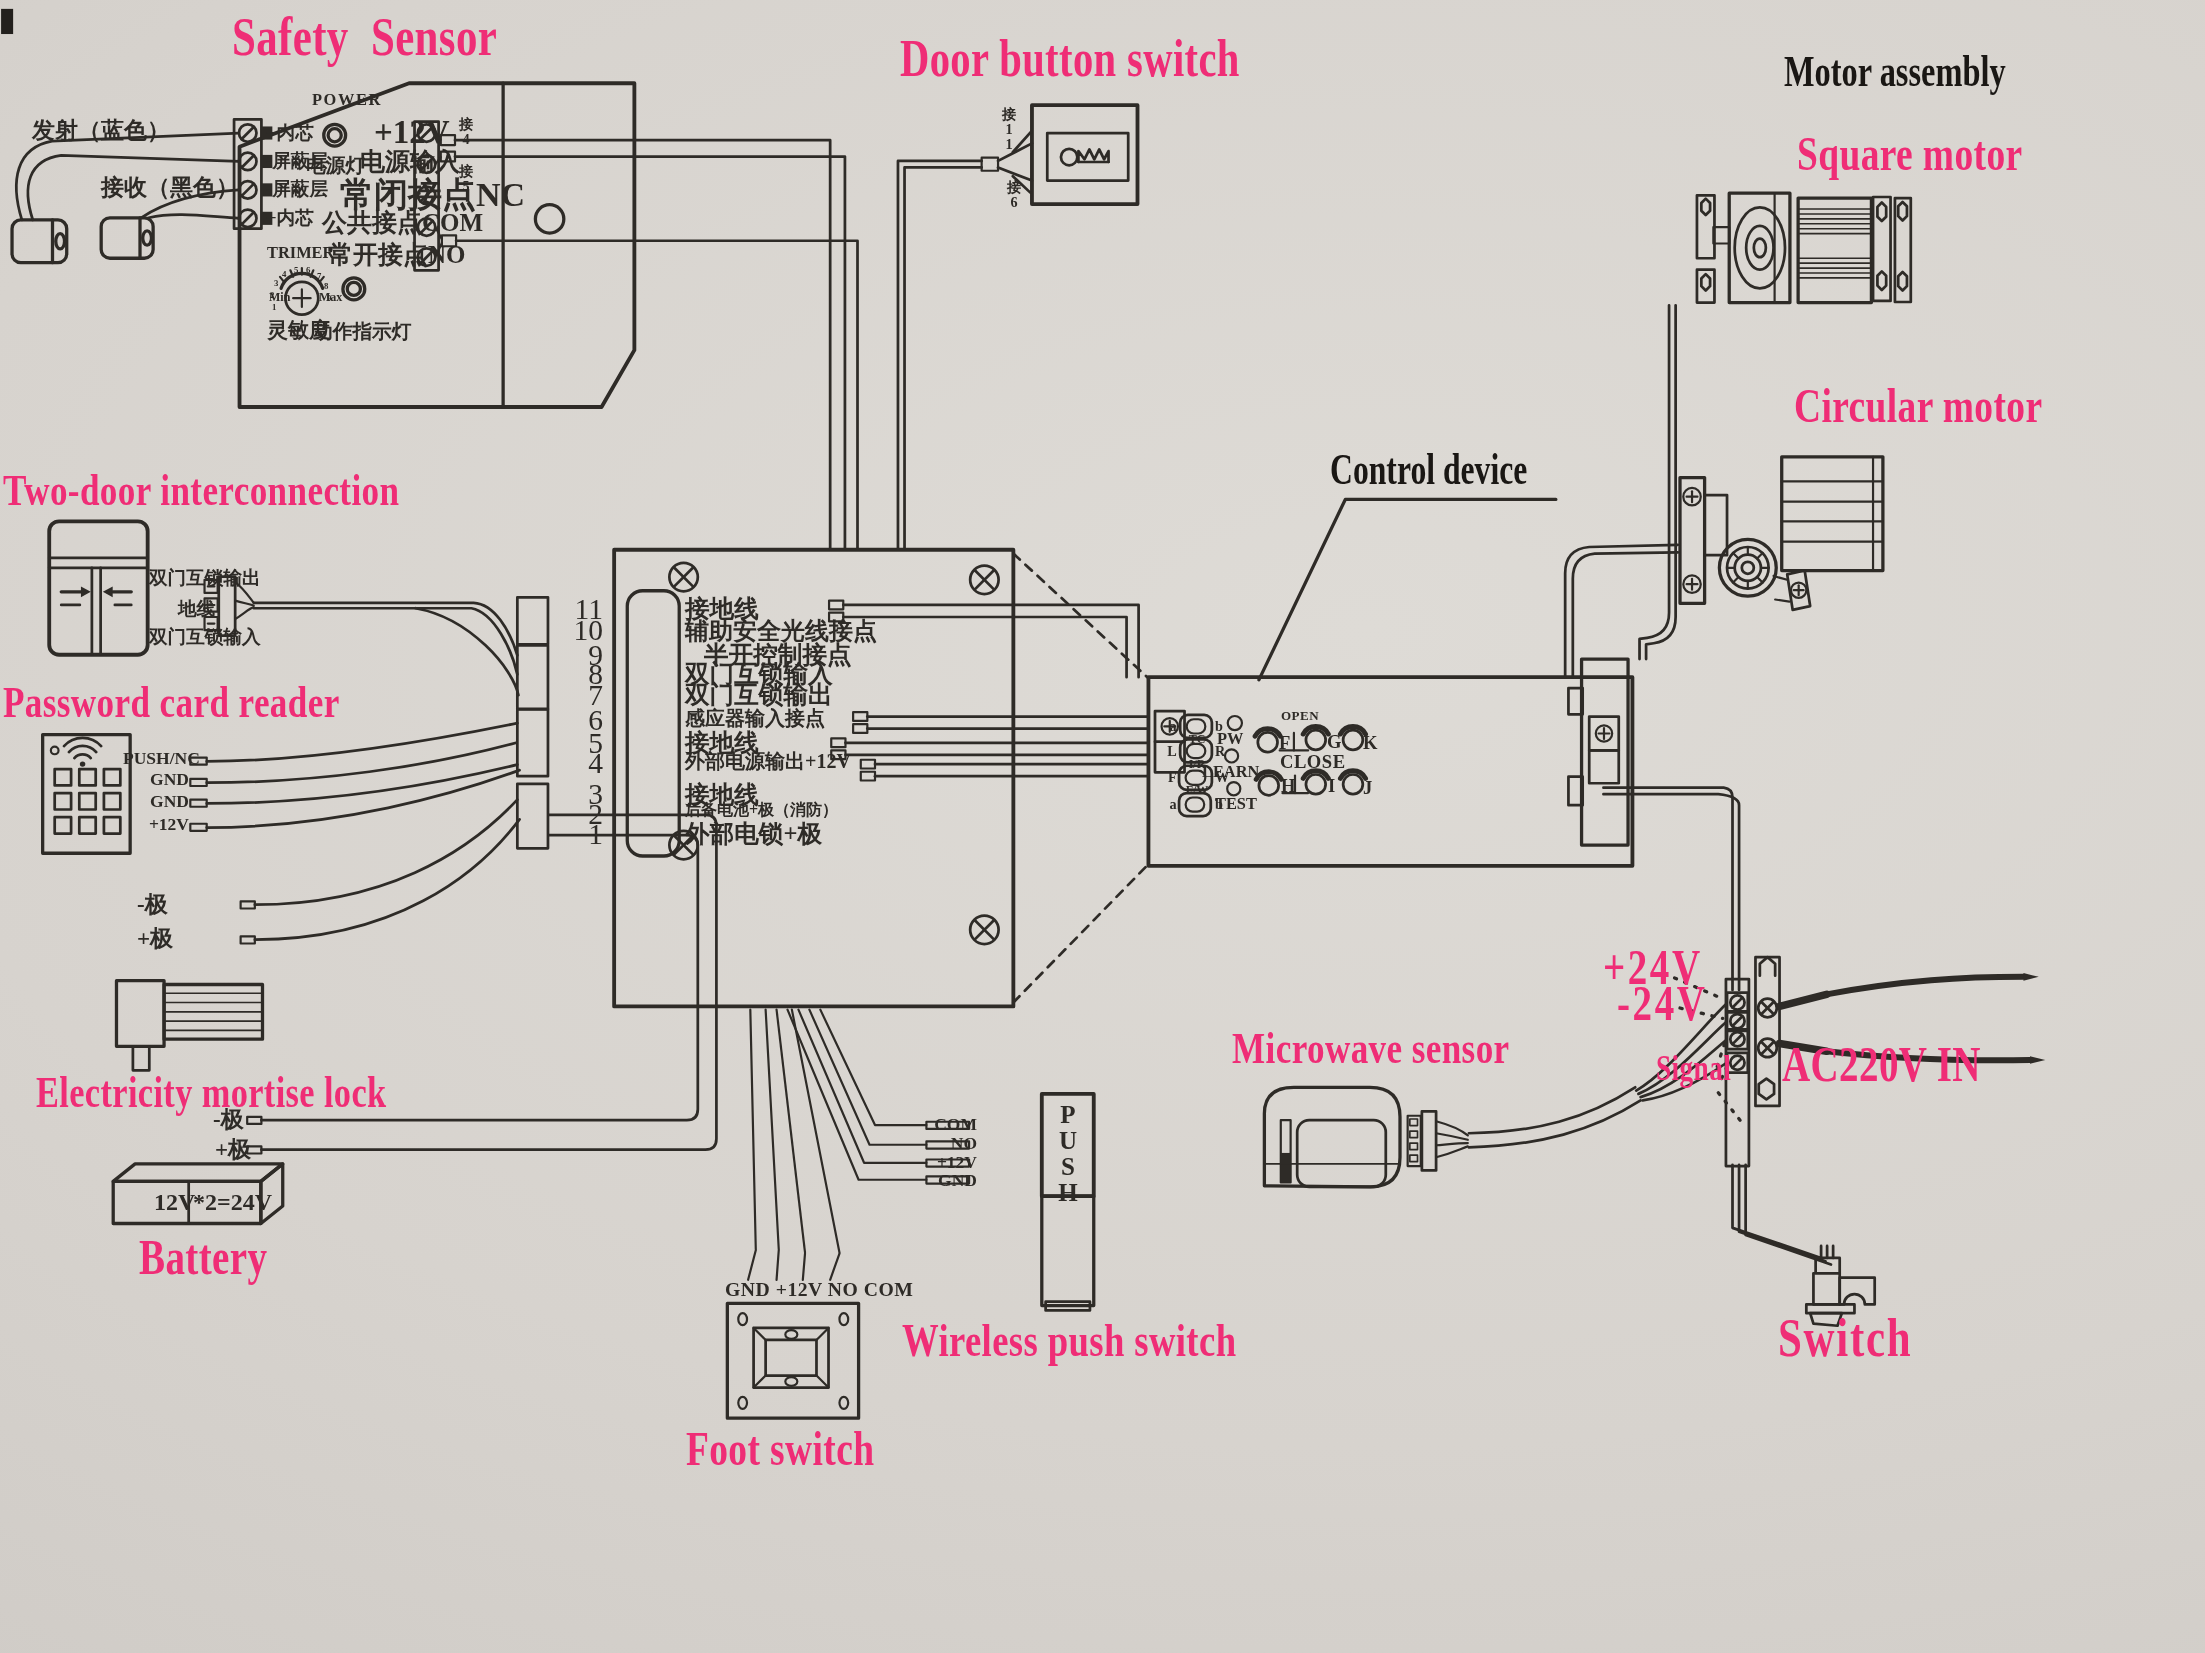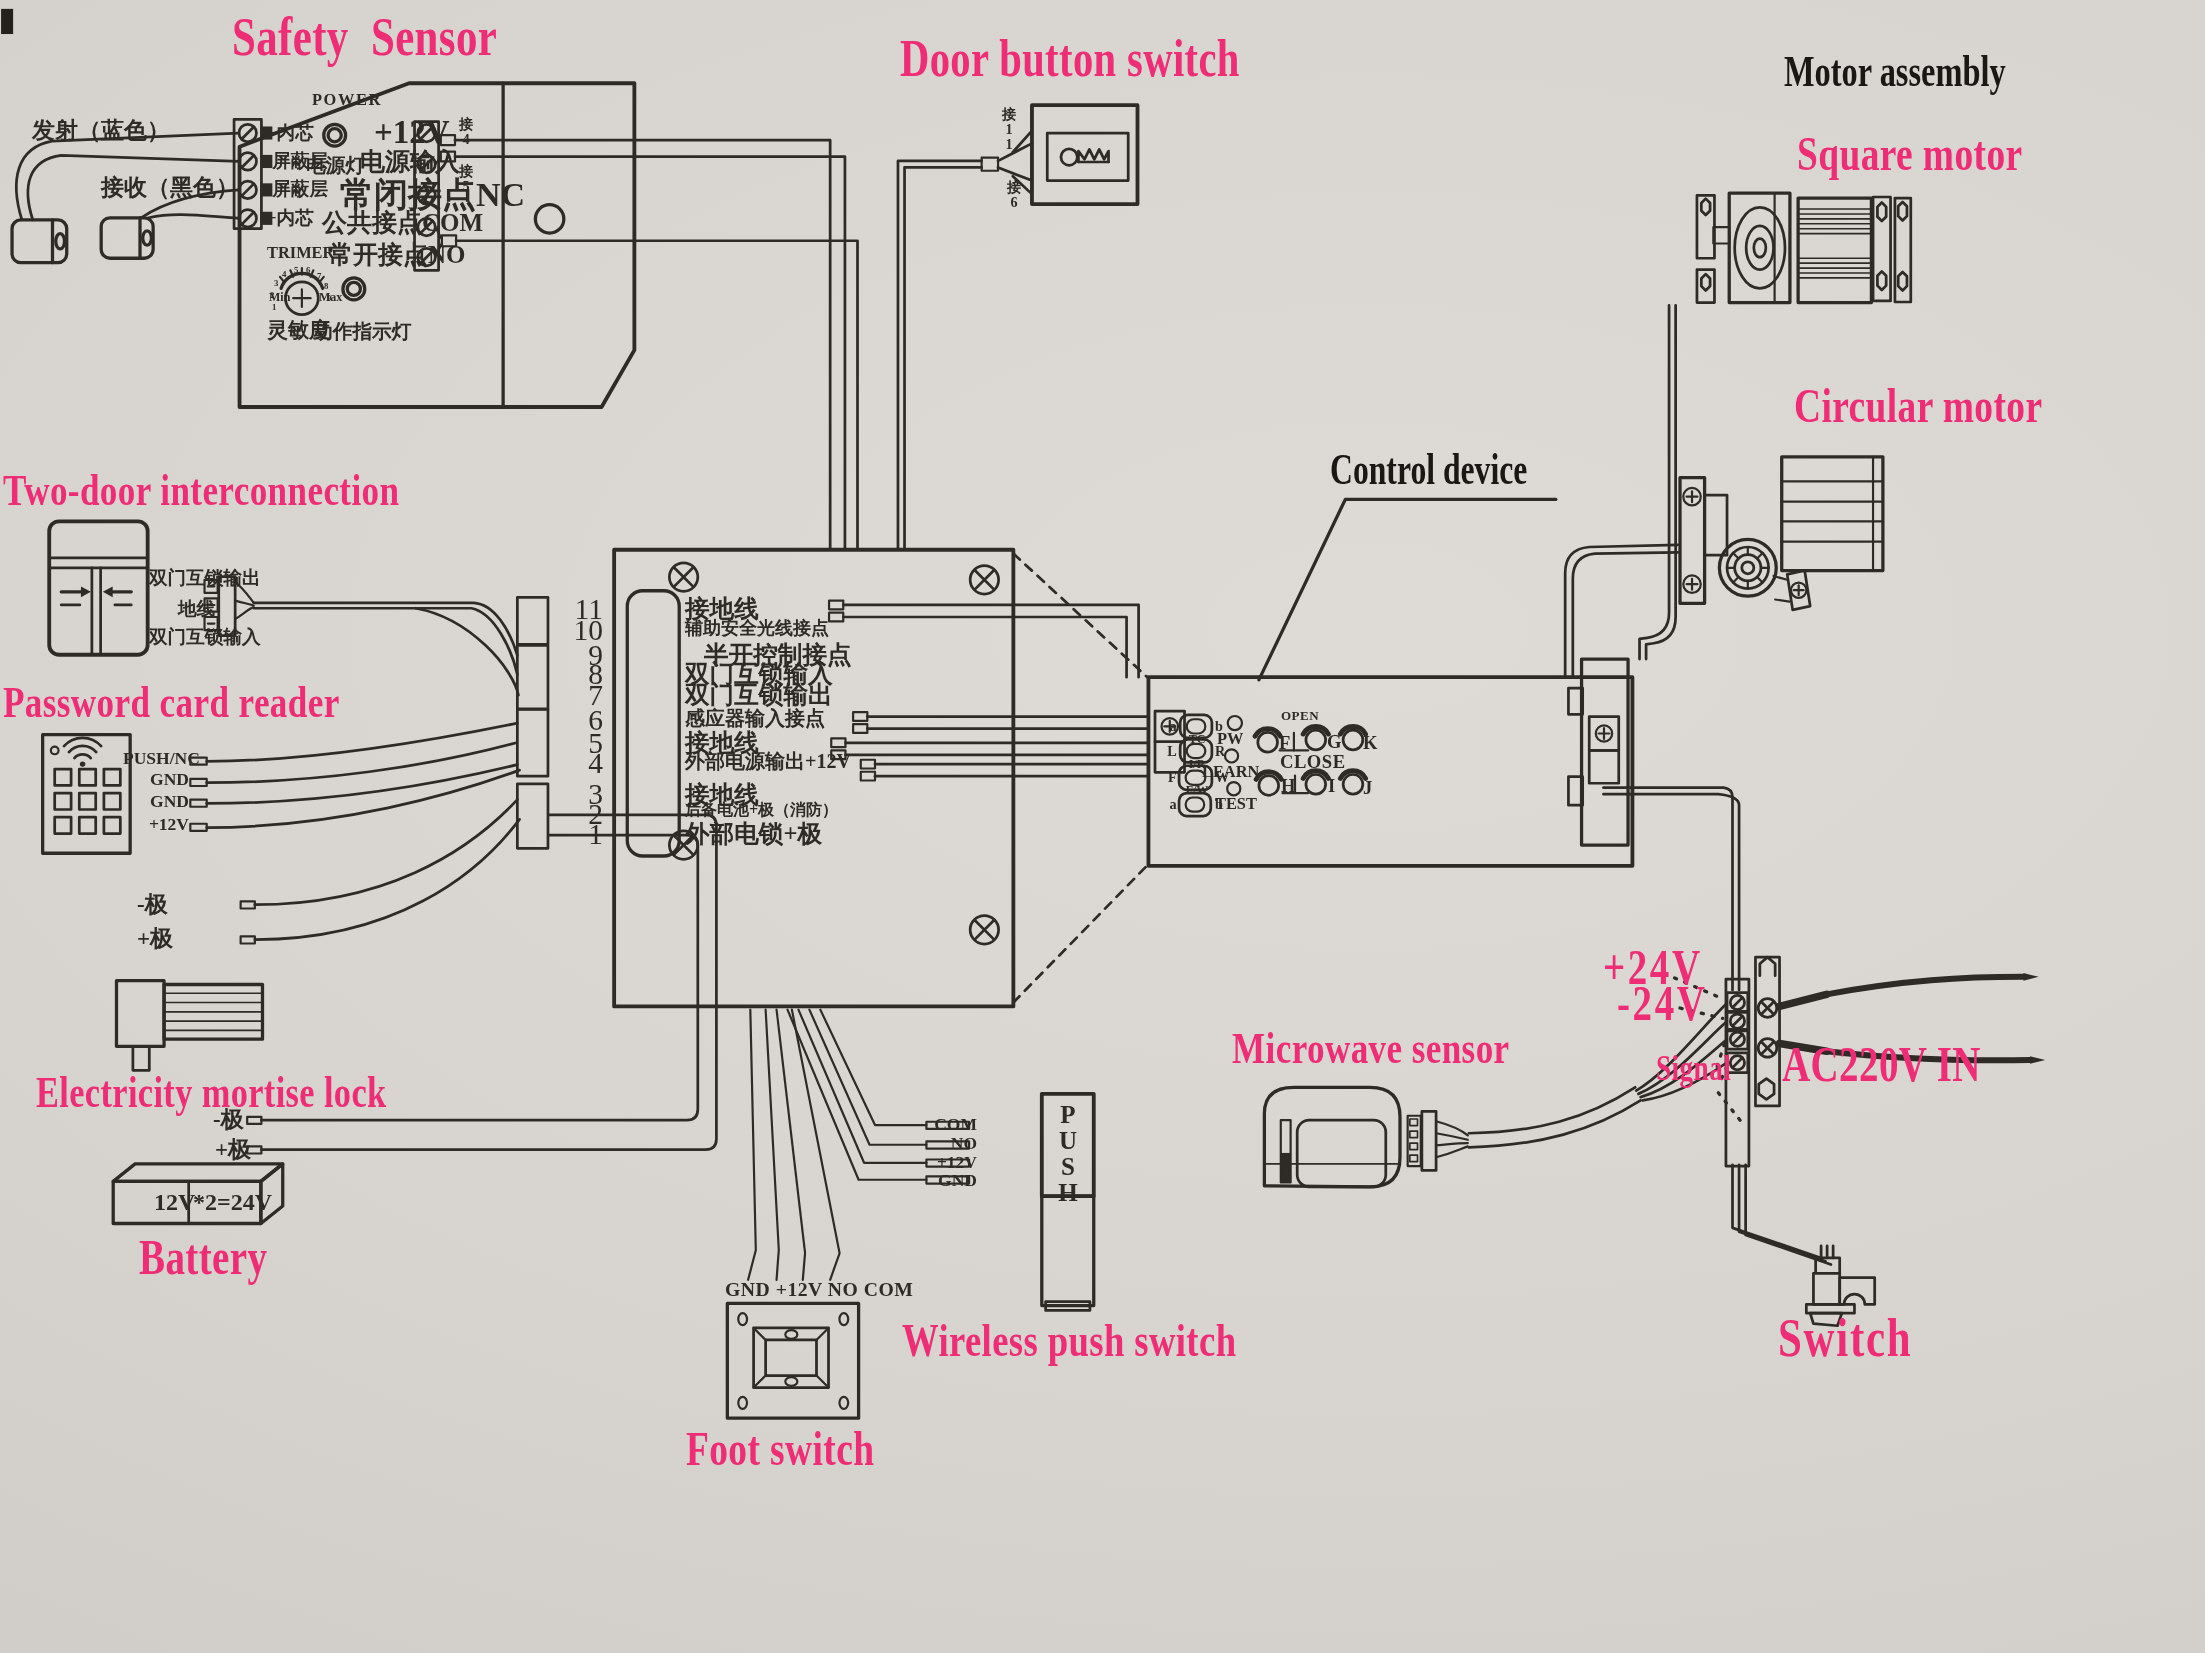--- a/index.html
+++ b/index.html
@@ -615,21 +615,21 @@
 
   <div class="lbl cn vstack" style="left:1044px;top:1102px;width:48px;font-size:25px;font-weight:700"><div>P</div><div>U</div><div>S</div><div>H</div></div>
 
   <div class="lbl cn" style="left:1281px;top:709px;font-size:13px;letter-spacing:0.5px">OPEN</div>
   <div class="lbl cn" style="left:1280px;top:753px;font-size:18.6px;letter-spacing:0.5px">CLOSE</div>
 
   <div id="gen">
       <div class="lbl num r" style="left: 567px; top: 595px; font-size: 29.5px; width: 36px;">11</div>
       <div class="lbl cn" style="left: 685px; top: 597px; font-size: 24.6px;">接地线</div>
       <div class="lbl num r" style="left: 567px; top: 616px; font-size: 29.5px; width: 36px;">10</div>
-      <div class="lbl cn" style="left: 685px; top: 619px; font-size: 18px;">辅助安全光线接点</div>
+      <div class="lbl cn" style="left: 685px; top: 619px; font-size: 24px;">辅助安全光线接点</div>
       <div class="lbl num r" style="left: 567px; top: 641px; font-size: 29.5px; width: 36px;">9</div>
       <div class="lbl cn" style="left: 704px; top: 643px; font-size: 24.6px;">半开控制接点</div>
       <div class="lbl num r" style="left: 567px; top: 660px; font-size: 29.5px; width: 36px;">8</div>
       <div class="lbl cn" style="left: 685px; top: 662px; font-size: 24.6px;">双门互锁输入</div>
       <div class="lbl num r" style="left: 567px; top: 681px; font-size: 29.5px; width: 36px;">7</div>
       <div class="lbl cn" style="left: 685px; top: 683px; font-size: 24.6px;">双门互锁输出</div>
       <div class="lbl num r" style="left: 567px; top: 706px; font-size: 29.5px; width: 36px;">6</div>
       <div class="lbl cn" style="left: 685px; top: 708px; font-size: 20px;">感应器输入接点</div>
       <div class="lbl num r" style="left: 567px; top: 729px; font-size: 29.5px; width: 36px;">5</div>
       <div class="lbl cn" style="left: 685px; top: 731px; font-size: 24.6px;">接地线</div>

